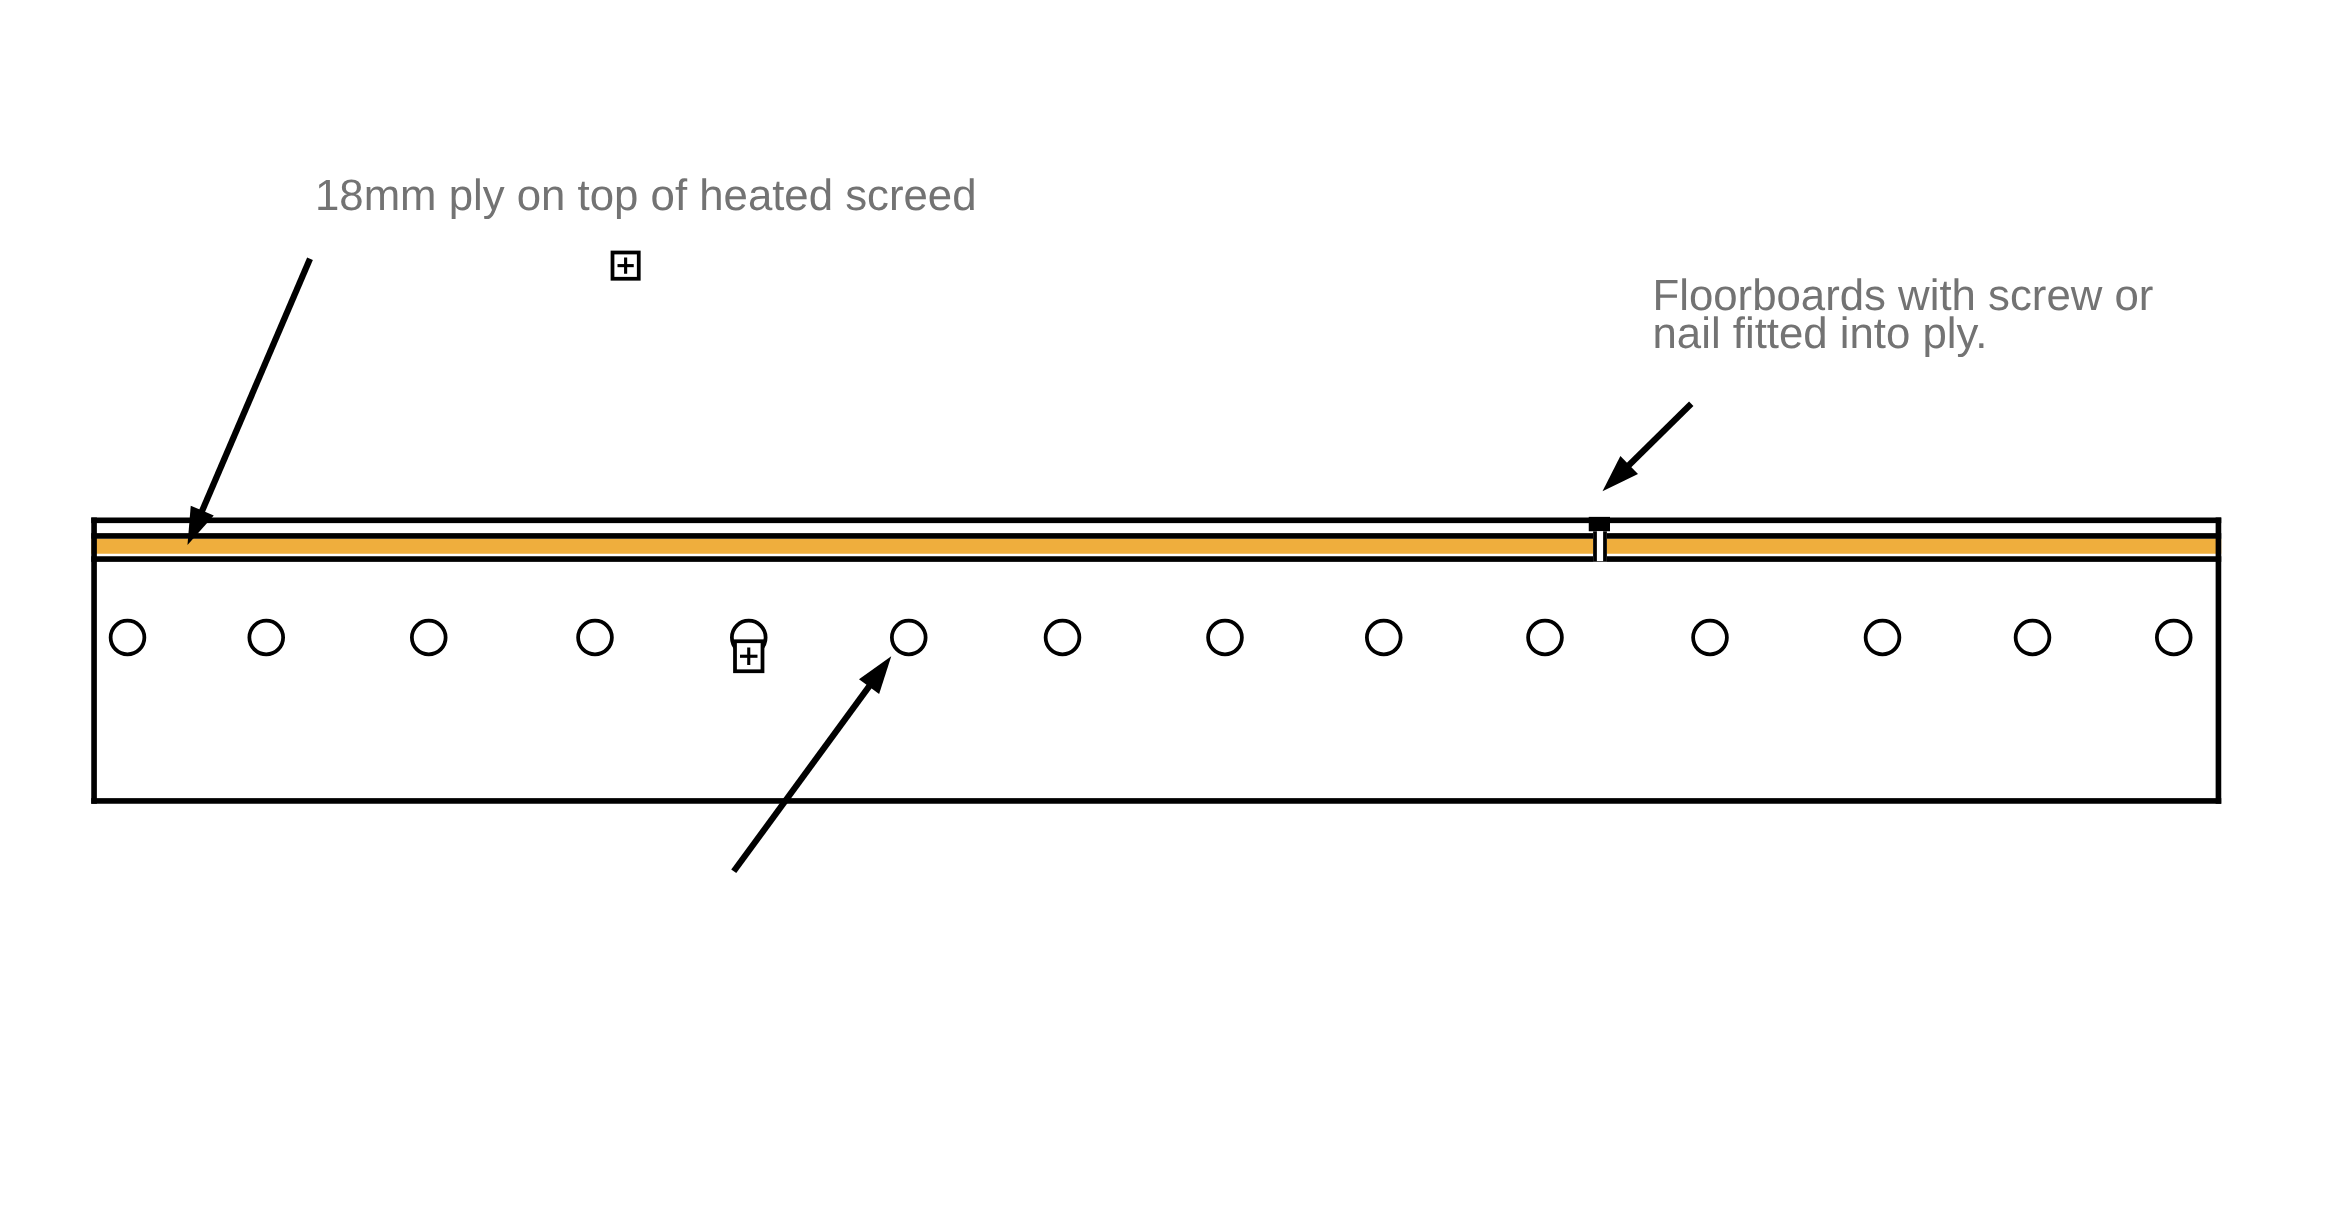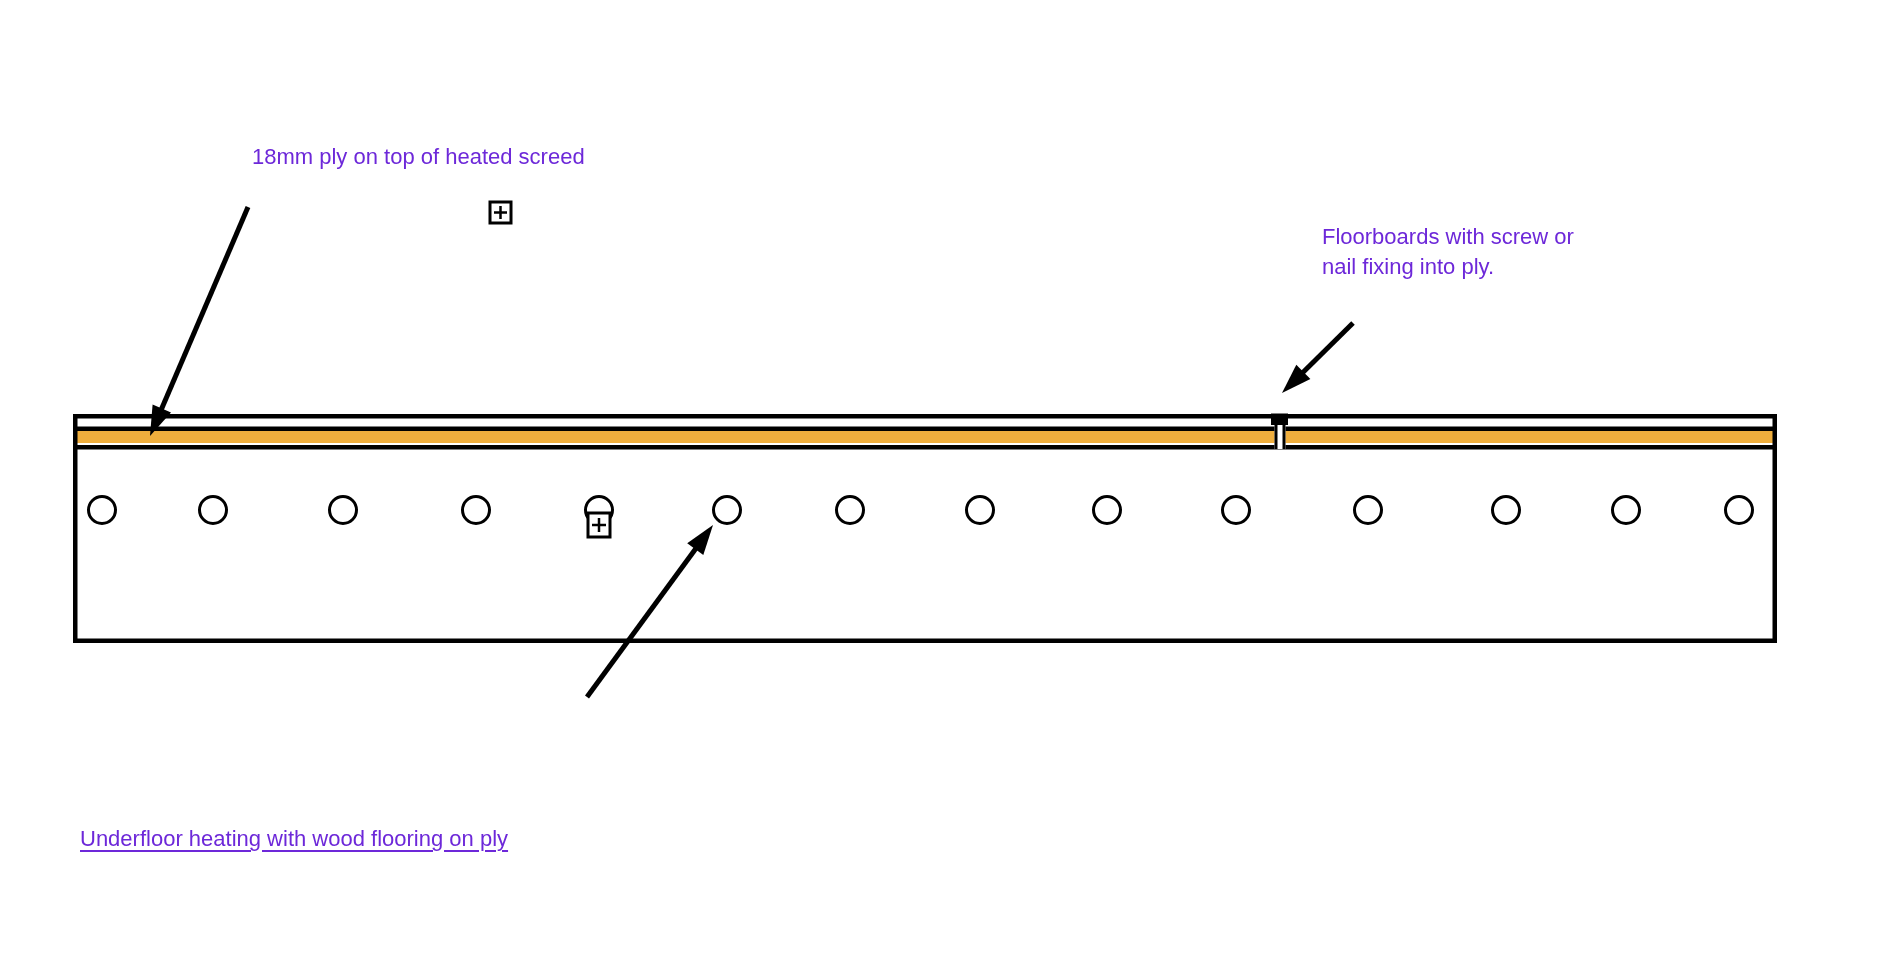--- a/index.html
+++ b/index.html
@@ -15,23 +15,23 @@
     overflow: hidden;
     font-family: "Liberation Sans", sans-serif;
   }
   #diagram-svg {
     position: absolute;
     left: 0;
     top: 0;
   }
   .label {
     position: absolute;
-    font-size: 22px;
+    font-size: 35px;
     line-height: 30px;
-    color: #6d28d9;
+    color: #737373;
     white-space: pre-line;
     letter-spacing: 0px;
   }
   #ply-note        { left: 252px;  top: 142px; }
   #floorboards-note{ left: 1322px; top: 222px; }
   #screed-note     { left: 291px;  top: 735px; white-space: nowrap; }
   #diagram-title   { left: 80px;   top: 824px; text-decoration: underline; text-underline-offset: 4px; text-decoration-thickness: 2px; }
 </style>
 </head>
 <body>
@@ -93,18 +93,17 @@
       </g>
       <g>
         <line x1="587" y1="697" x2="699.7034690888229" y2="543.1508199739877" stroke="#000000" stroke-width="5"></line>
         <polygon points="713.0,525.0,703.3,555.1,687.2,543.3" fill="#000000"></polygon>
       </g>
     </svg>
 
   <div class="label" id="ply-note">18mm ply on top of heated screed</div>
 
   <div class="label" id="floorboards-note">Floorboards with screw or
-nail fixing into ply.</div>
+nail fitted into ply.</div>
 
 
-  <div class="label" id="diagram-title">Underfloor heating with wood flooring on ply</div>
 
 </div>
 
 </body></html>

